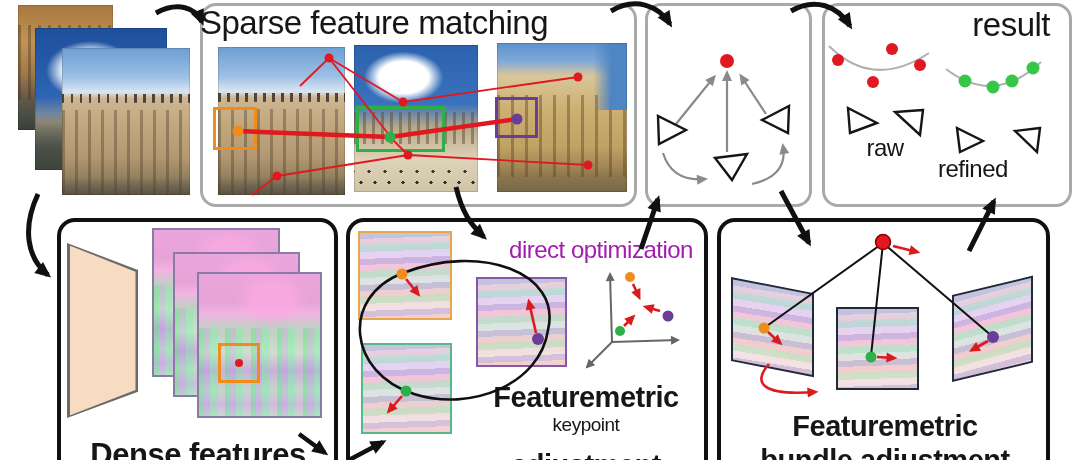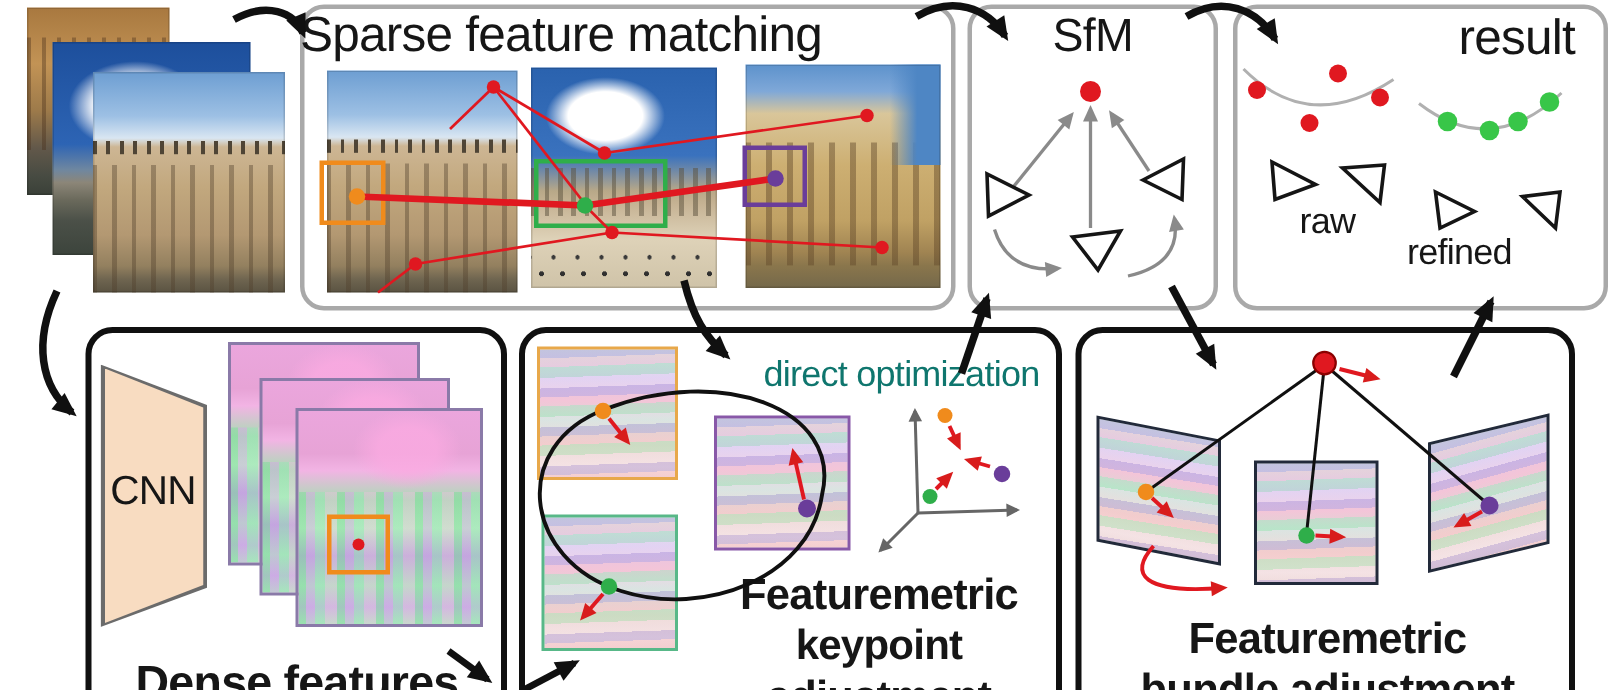--- a/index.html
+++ b/index.html
@@ -62,46 +62,44 @@
   <div class="box light" style="left:200px;top:3px;width:437px;height:204px"></div>
   <div class="ttl" style="left:200px;top:4px;width:437px;font-size:33px">Sparse feature matching</div>
   <div class="photo ph-facade" style="left:218px;top:47px;width:127px;height:148px;z-index:4"></div>
   <div class="photo ph-plaza" style="left:354px;top:45px;width:124px;height:147px;z-index:4"></div>
   <div class="photo ph-facade2" style="left:497px;top:43px;width:130px;height:149px;z-index:4"></div>
   <div class="kp-rect kp-orange" style="left:213px;top:107px;width:44px;height:43px;z-index:5"></div>
   <div class="kp-rect kp-green" style="left:356px;top:106px;width:89px;height:46px;z-index:5"></div>
   <div class="kp-rect kp-purple" style="left:495px;top:97px;width:43px;height:41px;z-index:5"></div>
 
   <div class="box light" style="left:645px;top:3px;width:167px;height:204px"></div>
-  <div class="ttl" style="left:645px;top:6px;width:167px;text-align:center;font-size:31px">SfM</div>
 
   <div class="box light" style="left:822px;top:3px;width:250px;height:204px"></div>
   <div class="ttl" style="left:822px;top:6px;width:228px;text-align:right;font-size:33px">result</div>
   <div class="ttl" style="left:845px;top:134px;width:80px;text-align:center;font-size:24px">raw</div>
   <div class="ttl" style="left:938px;top:155px;width:112px;text-align:left;font-size:24px">refined</div>
 
   <div class="box dark" style="left:57px;top:218px;width:281px;height:260px"></div>
   <div class="trap" style="left:67px;top:243px;width:71px;height:175px;z-index:6;background:#6b6b6b;clip-path:polygon(0 0,100% 15.4%,100% 85%,0 100%)">
     <div style="position:absolute;inset:2.5px;background:var(--c-cnn-peach,#f8dcc1);clip-path:polygon(0 0,100% 15.4%,100% 85%,0 100%)"></div>
   </div>
-  <div class="ttl" style="left:68px;top:312px;width:68px;text-align:center;font-size:27px;z-index:7">CNN</div>
   <div class="fmap" style="left:152px;top:228px;width:128px;height:149px;z-index:6"></div>
   <div class="fmap" style="left:173px;top:252px;width:127px;height:145px;z-index:7"></div>
   <div class="fmap" style="left:197px;top:272px;width:125px;height:146px;z-index:8"></div>
   <div class="kp-rect kp-orange" style="left:218px;top:343px;width:42px;height:40px;z-index:9"></div>
   <div style="position:absolute;left:235px;top:359px;width:8px;height:8px;border-radius:50%;background:var(--c-red,#e01820);z-index:10"></div>
   <div class="ttl" style="left:62px;top:437px;width:272px;text-align:center;font-size:31px;font-weight:700;z-index:7">Dense features</div>
 
   <div class="box dark" style="left:346px;top:218px;width:362px;height:260px"></div>
   <div class="fpatch" style="left:358px;top:231px;width:94px;height:89px;border:2.5px solid #e8a84a;z-index:6"></div>
   <div class="fpatch" style="left:476px;top:277px;width:91px;height:90px;border:2.5px solid #8858a8;z-index:6"></div>
   <div class="fpatch" style="left:361px;top:343px;width:91px;height:91px;border:2.5px solid #58b888;z-index:6"></div>
-  <div class="ttl" style="left:495px;top:236px;width:212px;text-align:center;font-size:24px;color:#0f766e">direct optimization</div>
+  <div class="ttl" style="left:495px;top:236px;width:212px;text-align:center;font-size:24px;color:#a21caf">direct optimization</div>
   <div class="ttl" style="left:430px;top:381px;width:312px;text-align:center;font-size:29px;font-weight:700">Featuremetric</div>
-  <div class="ttl" style="left:430px;top:414px;width:312px;text-align:center;font-size:28px;font-weight:700">keypoint</div>
+  <div class="ttl" style="left:430px;top:414px;width:312px;text-align:center;font-size:19px;font-weight:400">keypoint</div>
   <div class="ttl" style="left:430px;top:449px;width:312px;text-align:center;font-size:29px;font-weight:700">adjustment</div>
 
   <div class="box dark" style="left:717px;top:218px;width:333px;height:260px"></div>
   <div class="fpatch" style="left:731px;top:277px;width:83px;height:84px;border:2px solid #222a3a;transform:skewY(11deg);transform-origin:left top;z-index:6"></div>
   <div class="fpatch" style="left:836px;top:307px;width:83px;height:83px;border:2px solid #222a3a;z-index:6"></div>
   <div class="fpatch" style="left:952px;top:295px;width:81px;height:87px;border:2px solid #222a3a;transform:skewY(-13.5deg);transform-origin:left top;z-index:6"></div>
   <div class="ttl" style="left:735px;top:410px;width:300px;text-align:center;font-size:29px;font-weight:700">Featuremetric</div>
   <div class="ttl" style="left:735px;top:444px;width:300px;text-align:center;font-size:29px;font-weight:700">bundle adjustment</div>
 
   <svg id="overlay" width="1080" height="460" viewBox="0 0 1080 460">

